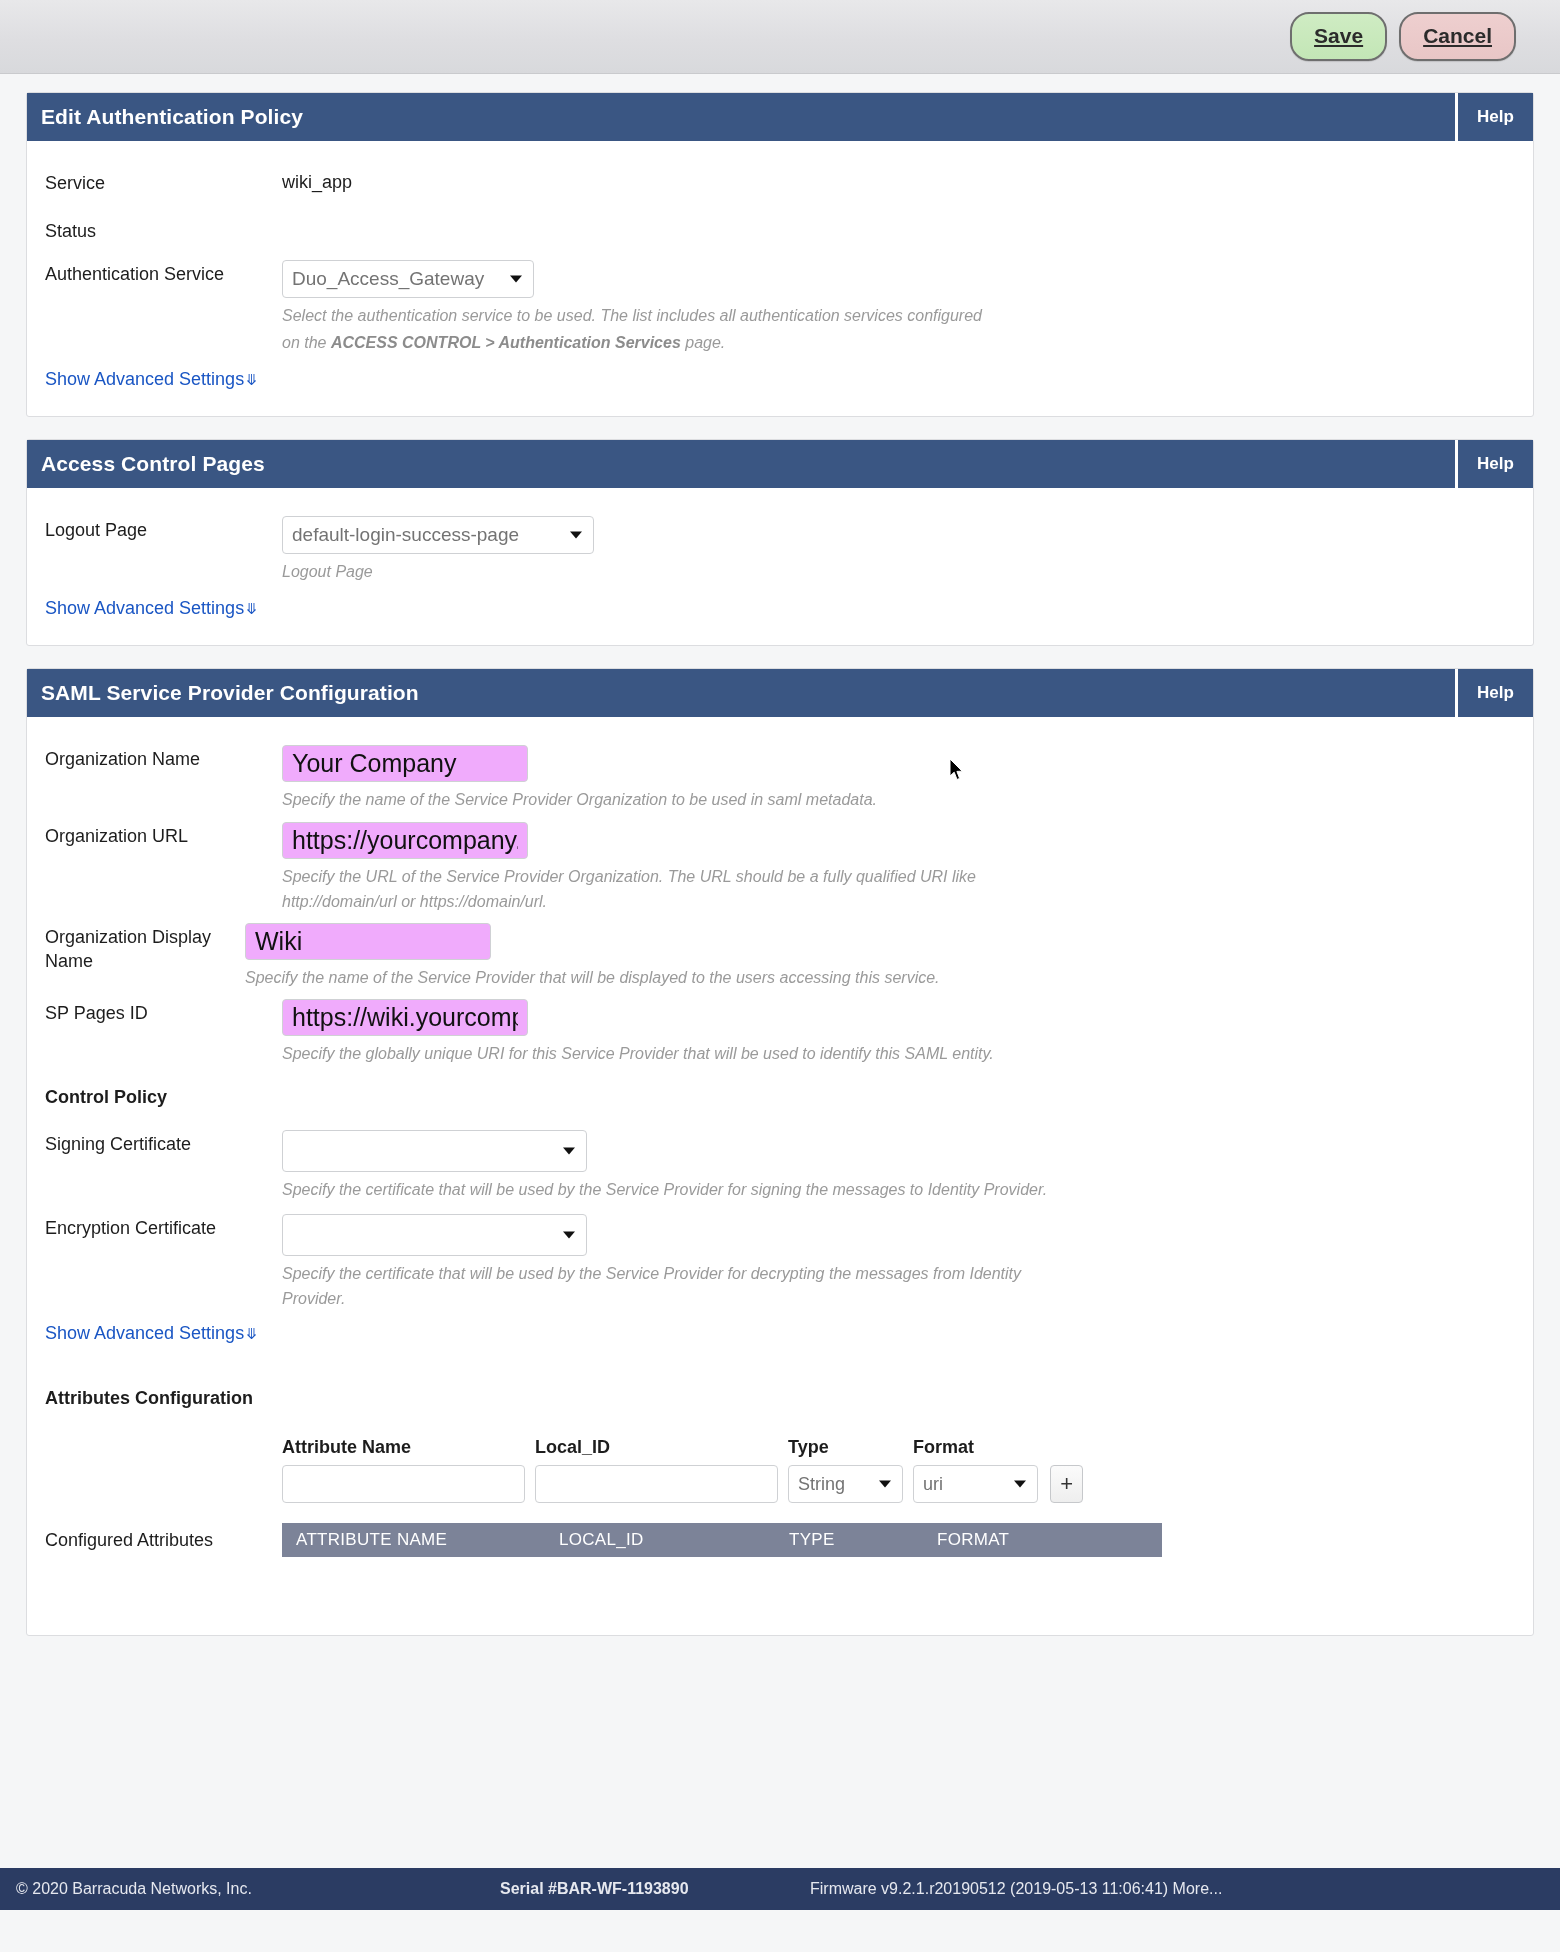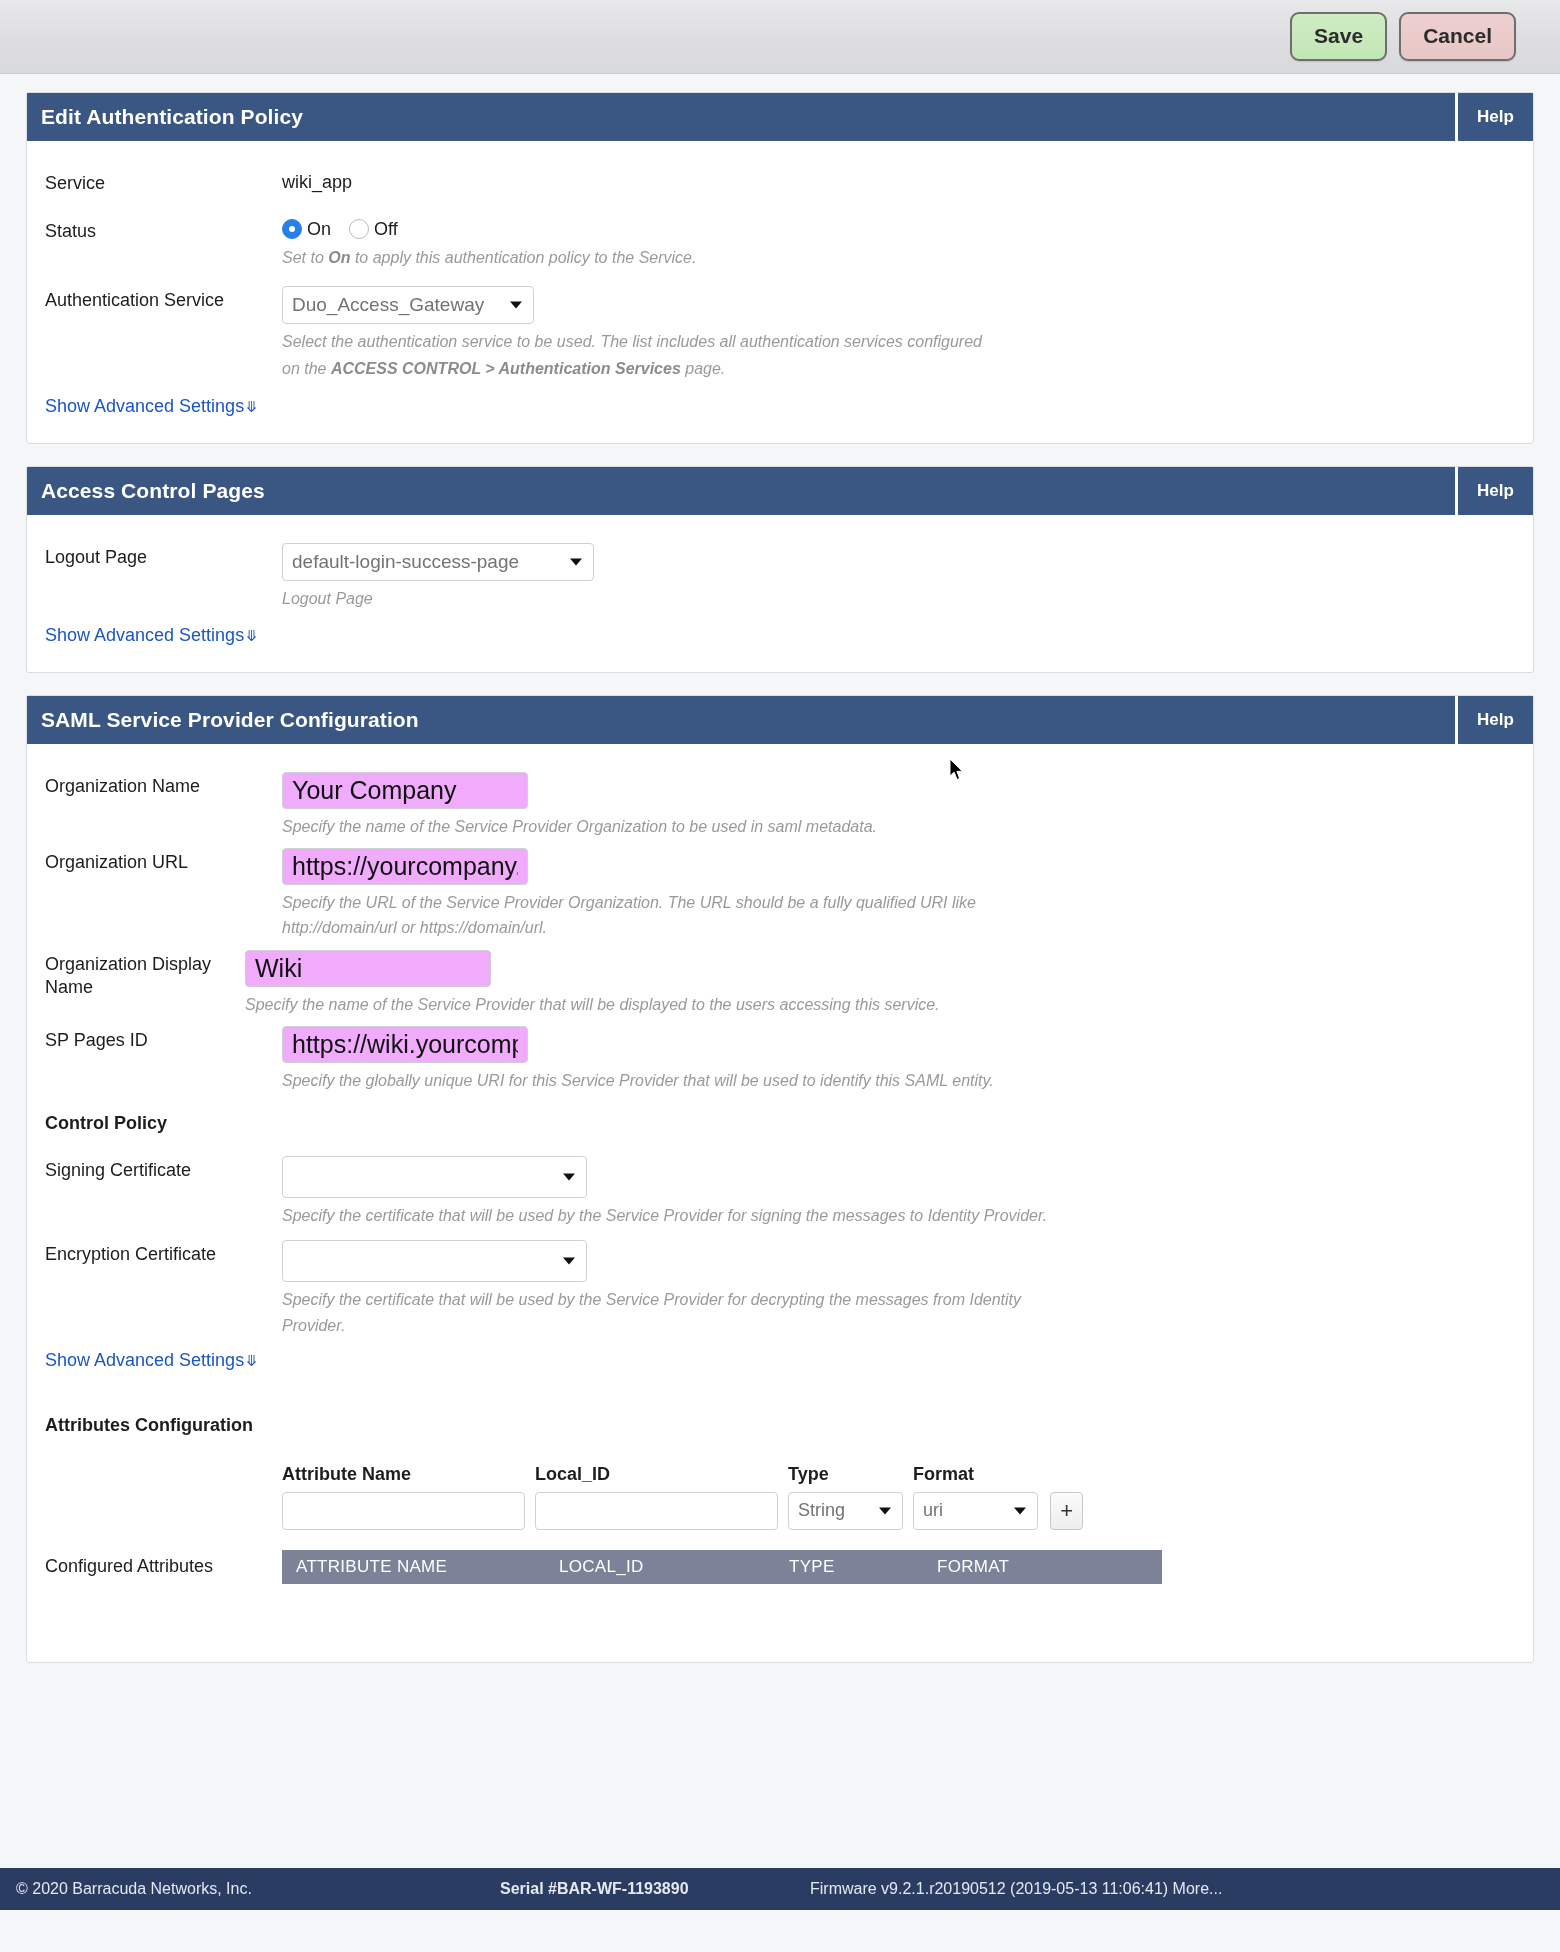--- a/index.html
+++ b/index.html
@@ -23,27 +23,28 @@
     align-items: center;
     justify-content: flex-end;
     padding-right: 44px;
   }
   .tb-btn {
     font-family: "Liberation Sans", sans-serif;
     font-size: 21px;
     font-weight: bold;
     color: #2b2b2b;
     border: 2px solid #6e6e6e;
-    border-radius: 9px;
+    border-radius: 19px;
     padding: 10px 22px;
     min-width: 94px;
     text-align: center;
     cursor: pointer;
     line-height: 1.15;
     box-shadow: 0 1px 1px rgba(0,0,0,.12);
+    text-decoration: underline;
   }
   .tb-save   { background: linear-gradient(to bottom,#cfecc3,#c3e6b6); margin-right: 12px; }
   .tb-cancel { background: linear-gradient(to bottom,#eecfcf,#e8c6c6); }
 
   
   .page {
     padding: 18px 26px 0 26px;
     background: #f5f6f7;
     height: 1836px;
     position: relative;
@@ -283,33 +284,20 @@
 
       <div class="row">
         <div class="lbl">Service</div>
         <div class="fld">
           <div class="static-val">wiki_app</div>
         </div>
       </div>
 
       <div class="row" style="margin-top:21px">
         <div class="lbl">Status</div>
-        <div class="fld">
-          <div class="radio-group">
-            <label class="radio-item">
-              <span class="radio on"></span>
-              <span class="radio-label">On</span>
-            </label>
-            <label class="radio-item">
-              <span class="radio"></span>
-              <span class="radio-label">Off</span>
-            </label>
-          </div>
-          <p class="hint"><span>Set to </span><b>On</b><span> to apply this authentication policy to the Service.</span></p>
-        </div>
       </div>
 
       <div class="row" style="margin-top:16px">
         <div class="lbl">Authentication Service</div>
         <div class="fld">
           <div class="sel sel-auth">
             <span>Duo_Access_Gateway</span>
             <span class="caret"></span>
           </div>
           <p class="hint">Select the authentication service to be used. The list includes all authentication services configured</p>

